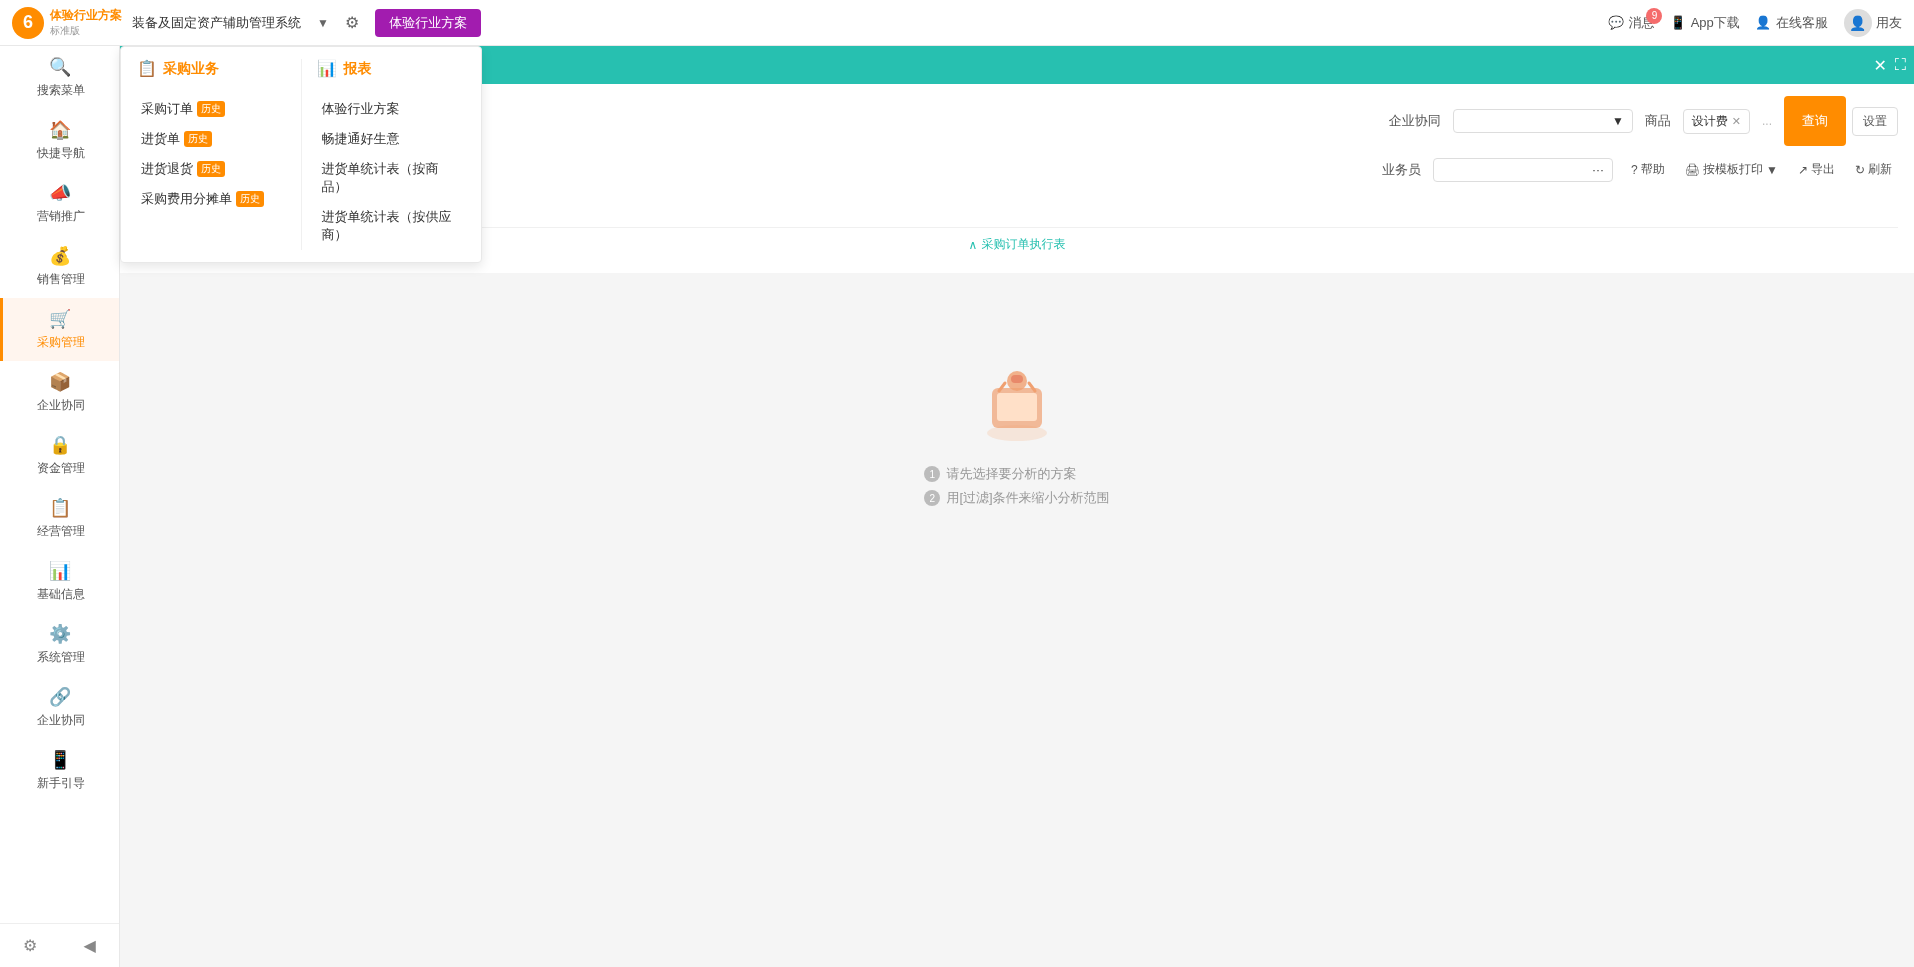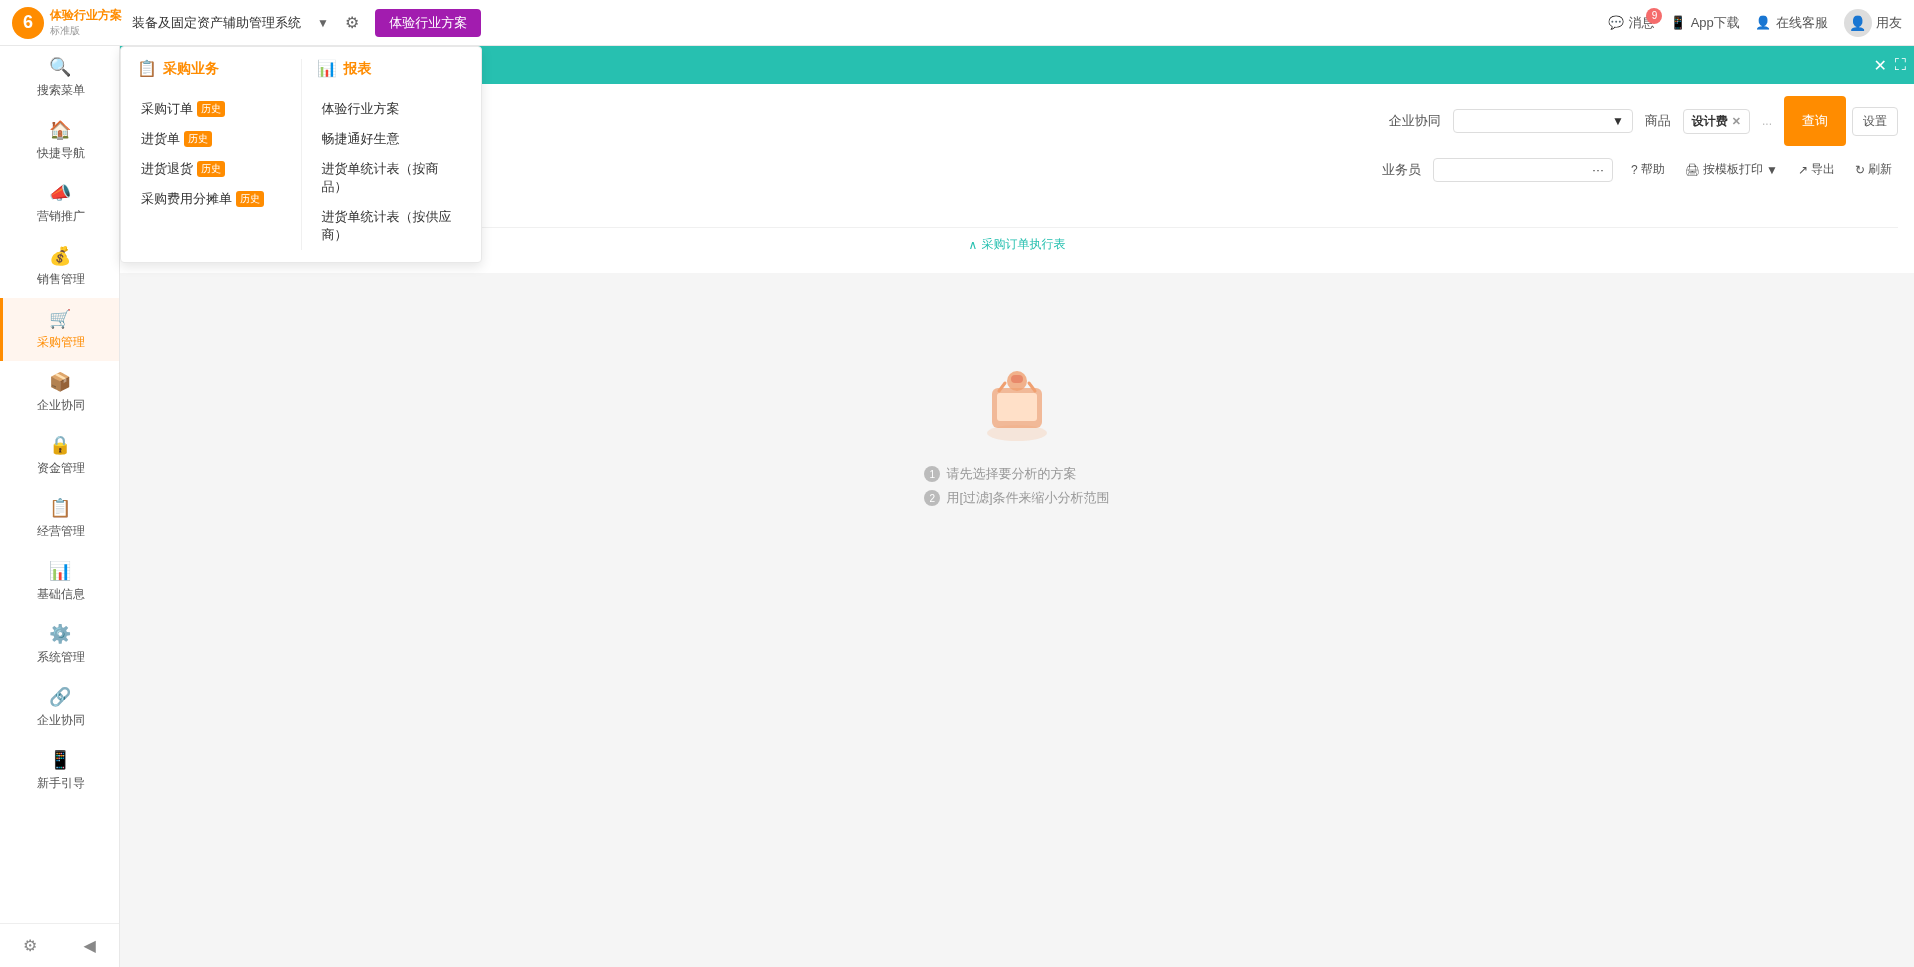--- a/index.html
+++ b/index.html
@@ -240,21 +240,20 @@
     .filter-tag {
       display: flex;
       align-items: center;
       gap: 4px;
       background: #fff;
       border: 1px solid #ddd;
       border-radius: 4px;
       padding: 3px 8px;
       font-size: 12px;
       color: #333;
-      font-weight: bold;
     }
     .filter-tag .tag-close { color: #999; cursor: pointer; font-size: 11px; }
 
     .filter-date-group {
       display: flex;
       align-items: center;
       gap: 4px;
       font-size: 12px;
       color: #333;
     }

